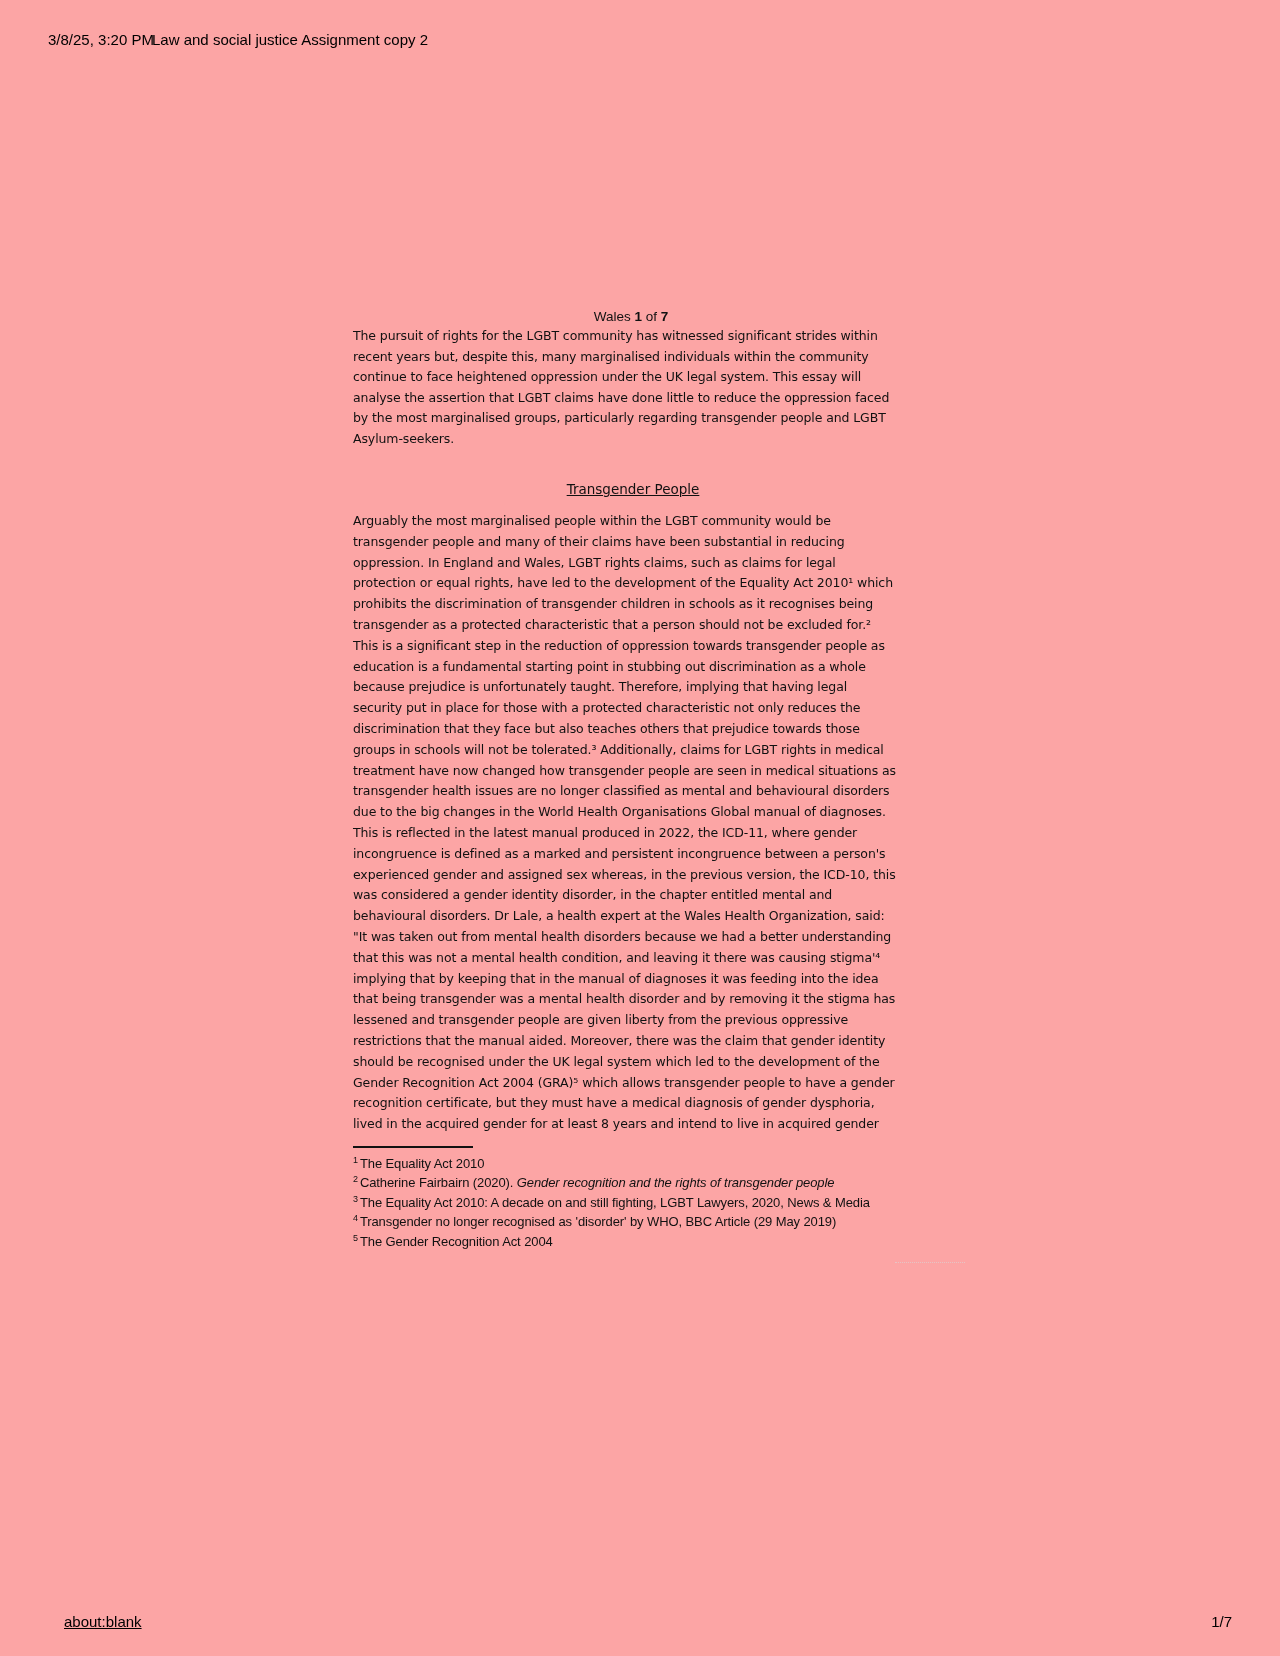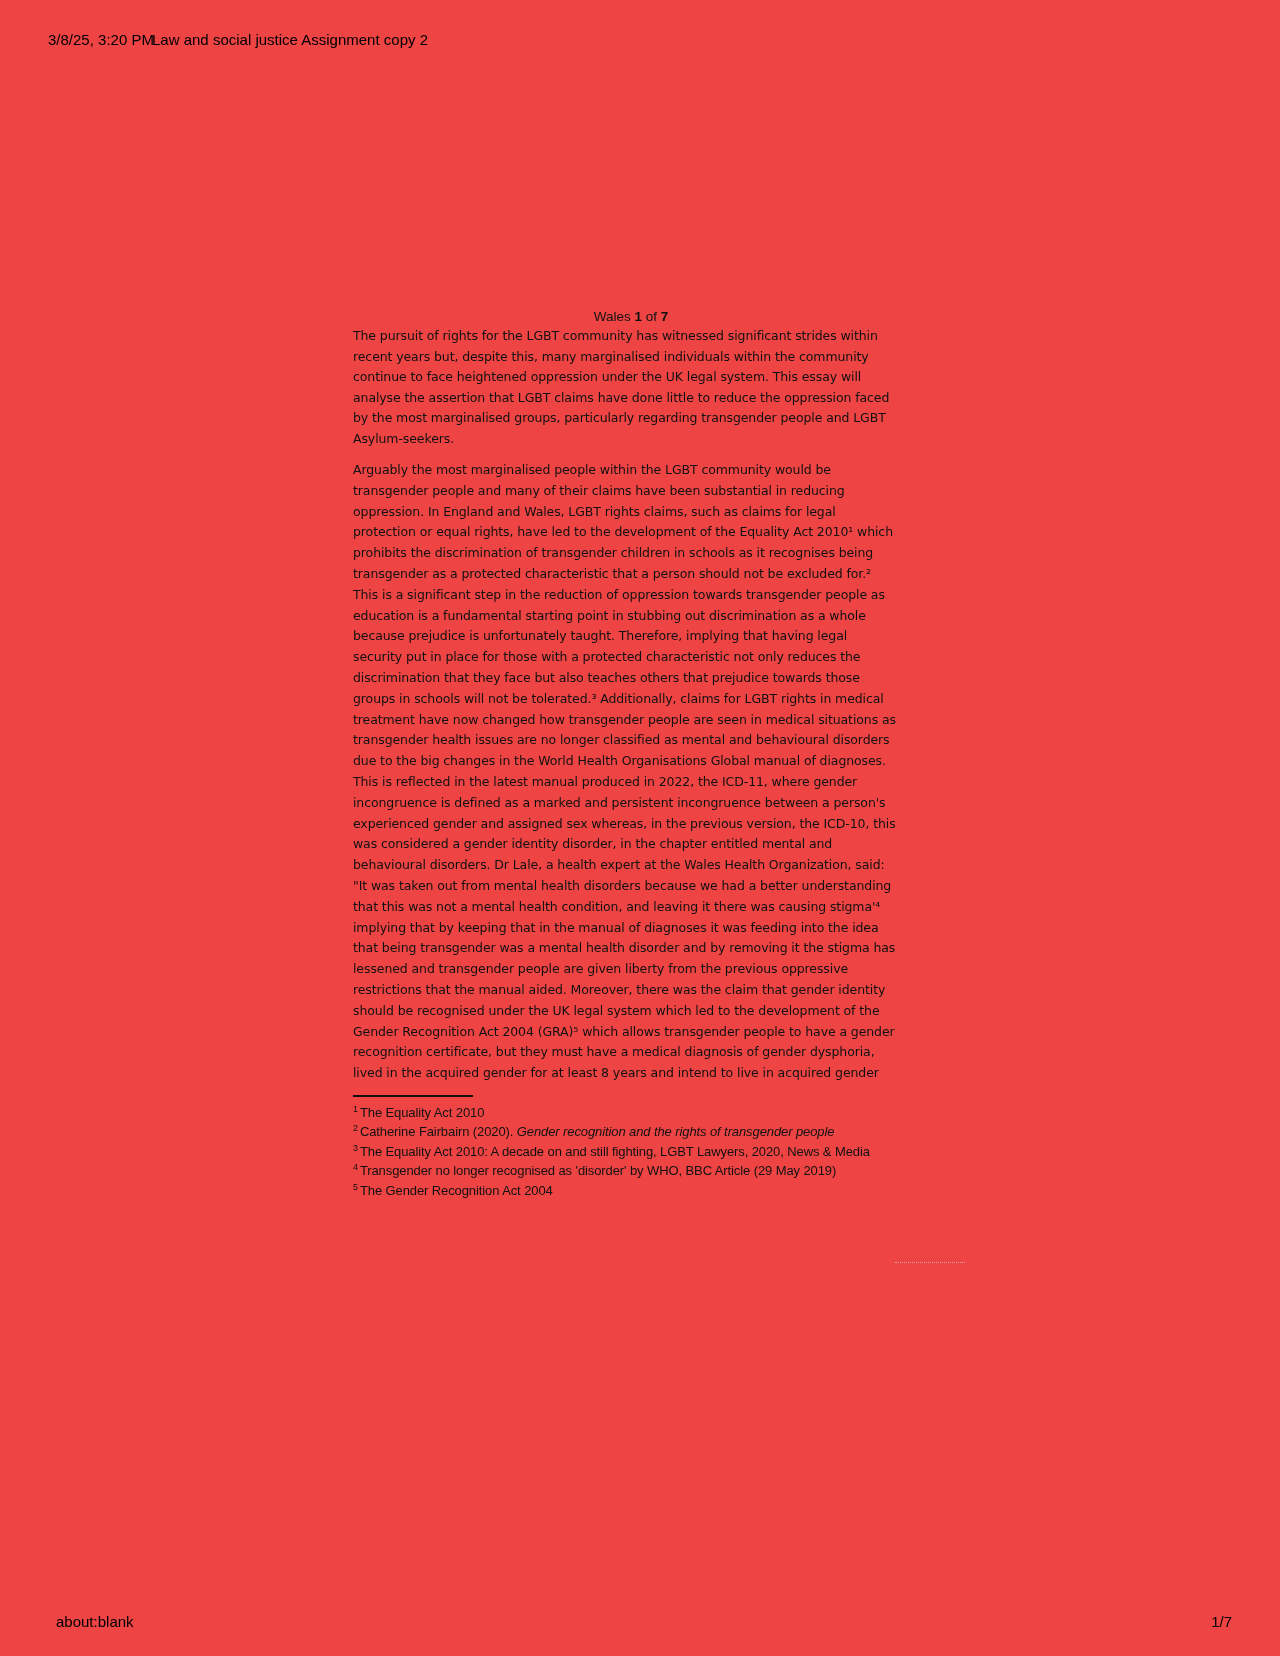--- a/index.html
+++ b/index.html
@@ -8,21 +8,21 @@
     background: #ffffff;
     width: 1280px;
     height: 1656px;
     position: relative;
     font-family: "Liberation Sans", sans-serif;
     color: #000;
   }
   .sheet {
     position: absolute;
     inset: 0;
-    background: #ef4444;
+    background: #fca5a5;
     overflow: hidden;
   }
   
   .print-header {
     position: absolute;
     top: 31px;
     left: 48px;
     right: 48px;
     height: 18px;
     font-size: 15px;
@@ -42,21 +42,21 @@
     white-space: nowrap;
   }
   .print-footer {
     position: absolute;
     top: 1613px;
     left: 48px;
     right: 48px;
     height: 18px;
     font-size: 15px;
   }
-  .footer-url { position: absolute; left: 8px; top: 0; }
+  .footer-url { position: absolute; left: 16px; top: 0; text-decoration: underline; }
   .footer-page { position: absolute; right: 0; top: 0; }
 
   
   .content {
     position: absolute;
     left: 353px;
     top: 308px;
     width: 560px;
   }
   .page-indicator {
@@ -144,20 +144,21 @@
 
     <div class="para intro-para">
         <div class="line">The pursuit of rights for the LGBT community has witnessed significant strides within</div>
         <div class="line">recent years but, despite this, many marginalised individuals within the community</div>
         <div class="line">continue to face heightened oppression under the UK legal system. This essay will</div>
         <div class="line">analyse the assertion that LGBT claims have done little to reduce the oppression faced</div>
         <div class="line">by the most marginalised groups, particularly regarding transgender people and LGBT</div>
         <div class="line">Asylum-seekers.</div>
       </div>
 
+    <div class="heading">Transgender People</div>
 
     <div class="para body-para">
         <div class="line">Arguably the most marginalised people within the LGBT community would be</div>
         <div class="line">transgender people and many of their claims have been substantial in reducing</div>
         <div class="line">oppression. In England and Wales, LGBT rights claims, such as claims for legal</div>
         <div class="line">protection or equal rights, have led to the development of the Equality Act 2010¹ which</div>
         <div class="line">prohibits the discrimination of transgender children in schools as it recognises being</div>
         <div class="line">transgender as a protected characteristic that a person should not be excluded for.²</div>
         <div class="line">This is a significant step in the reduction of oppression towards transgender people as</div>
         <div class="line">education is a fundamental starting point in stubbing out discrimination as a whole</div>

